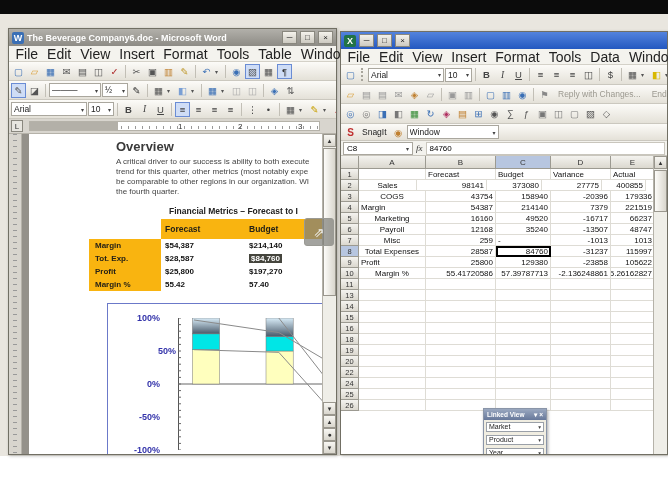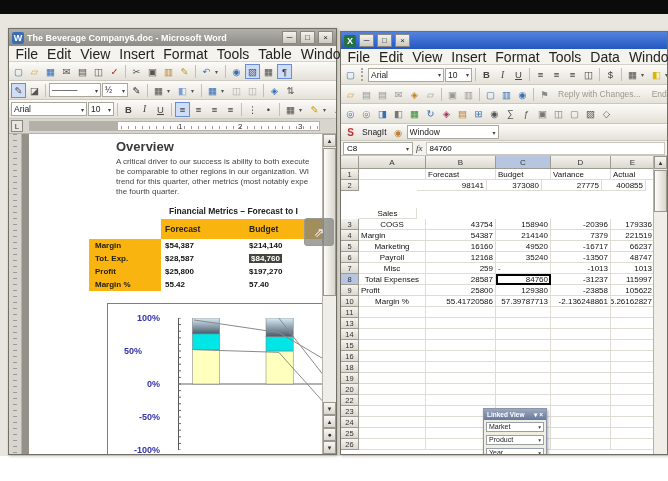--- a/index.html
+++ b/index.html
@@ -204,22 +204,22 @@
     <div class="ruler">
       <span class="tabsel">L</span>
       <span class="rband"><span class="rmargin"></span><span id="ruler-nums"><span class="rnum" style="left: 148px;">1</span><span class="rnum" style="left: 208px;">2</span><span class="rnum" style="left: 268px;">3</span></span></span>
     </div>
     <div class="docarea">
       <div class="vruler"></div>
       <div class="page">
         <div class="doc-h1">Overview</div>
         <div id="doc-paras">
             <div class="pline">A critical driver to our success is ability to both execute</div>
+            <div class="pline">trend for this quarter, other metrics (most notably expe</div>
             <div class="pline">be comparable to other regions in our organization. WI</div>
-            <div class="pline">trend for this quarter, other metrics (most notably expe</div>
             <div class="pline">the fourth quarter.</div>
           </div>
         <div class="sectitle">Financial Metrics – Forecast to I</div>
         <div class="mtable" id="metrics-table">
             <div class="mt-spacer"></div>
             <div class="mt-head" style="background: rgb(249, 180, 16);">Forecast</div>
             <div class="mt-head" style="background: rgb(249, 180, 16);">Budget</div>
             <div class="mt-label" style="background: rgb(249, 180, 16);">Margin</div>
             <div class="mt-val">$54,387</div>
             <div class="mt-val">$214,140</div>
@@ -231,21 +231,21 @@
             <div class="mt-label" style="background: rgb(249, 180, 16);">Profit</div>
             <div class="mt-val">$25,800</div>
             <div class="mt-val">$197,270</div>
             <div class="mt-label" style="background: rgb(249, 180, 16);">Margin %</div>
             <div class="mt-val">55.42</div>
             <div class="mt-val">57.40</div>
           </div>
         <div class="chartframe">
           <div id="chart-ylabels">
               <div class="ylab" style="left: 2px; top: 9px;">100%</div>
-              <div class="ylab" style="left: 0; top: 42px; text-align: center;">50%</div>
+              <div class="ylab" style="left: 18px; top: 42px;">50%</div>
               <div class="ylab" style="left: 2px; top: 75px;">0%</div>
               <div class="ylab" style="left: 2px; top: 108px;">-50%</div>
               <div class="ylab" style="left: 2px; top: 141px;">-100%</div>
             </div>
           <svg id="chart-svg" style="position:absolute; left:70px; top:14px;" width="160" height="132">
               <defs>
                 <linearGradient id="segtop" x1="0" y1="0" x2="0" y2="1">
                   <stop offset="0" stop-color="#d8ecf8"></stop>
                   <stop offset="1" stop-color="#4a5a6a"></stop>
                 </linearGradient>
@@ -416,21 +416,21 @@
           <div class="xrow">
             <div class="xhead" style="width: 18px; height: 11px; font-size: 7.5px;">1</div>
             <div class="xcell al" style="width: 67px; height: 11px;"></div>
             <div class="xcell al" style="width: 70px; height: 11px;">Forecast</div>
             <div class="xcell al" style="width: 55px; height: 11px;">Budget</div>
             <div class="xcell al" style="width: 60px; height: 11px;">Variance</div>
             <div class="xcell al" style="width: 44px; height: 11px;">Actual</div>
           </div>
           <div class="xrow">
             <div class="xhead" style="width: 18px; height: 11px; font-size: 7.5px;">2</div>
-            <div class="xcell ac" style="width: 58px; height: 11px; margin-top: 28px;">Sales</div>
+            <div class="xcell ac" style="width: 58px; height: 11px;">Sales</div>
             <div class="xcell ar2" style="width: 70px; height: 11px;">98141</div>
             <div class="xcell ar2" style="width: 55px; height: 11px;">373080</div>
             <div class="xcell ar2" style="width: 60px; height: 11px;">27775</div>
             <div class="xcell ar2" style="width: 44px; height: 11px;">400855</div>
           </div>
           <div class="xrow">
             <div class="xhead" style="width: 18px; height: 11px; font-size: 7.5px;">3</div>
             <div class="xcell ac" style="width: 67px; height: 11px;">COGS</div>
             <div class="xcell ar2" style="width: 70px; height: 11px;">43754</div>
             <div class="xcell ar2" style="width: 55px; height: 11px;">158940</div>
@@ -552,28 +552,20 @@
           <div class="xrow">
             <div class="xhead" style="width: 18px; height: 11px; font-size: 7.5px;">20</div>
             <div class="xcell al" style="width: 67px; height: 11px;"></div>
             <div class="xcell al" style="width: 70px; height: 11px;"></div>
             <div class="xcell al" style="width: 55px; height: 11px;"></div>
             <div class="xcell al" style="width: 60px; height: 11px;"></div>
             <div class="xcell al" style="width: 44px; height: 11px;"></div>
           </div>
           <div class="xrow">
             <div class="xhead" style="width: 18px; height: 11px; font-size: 7.5px;">22</div>
-            <div class="xcell al" style="width: 67px; height: 11px;"></div>
-            <div class="xcell al" style="width: 70px; height: 11px;"></div>
-            <div class="xcell al" style="width: 55px; height: 11px;"></div>
-            <div class="xcell al" style="width: 60px; height: 11px;"></div>
-            <div class="xcell al" style="width: 44px; height: 11px;"></div>
-          </div>
-          <div class="xrow">
-            <div class="xhead" style="width: 18px; height: 11px; font-size: 7.5px;">23</div>
             <div class="xcell al" style="width: 67px; height: 11px;"></div>
             <div class="xcell al" style="width: 70px; height: 11px;"></div>
             <div class="xcell al" style="width: 55px; height: 11px;"></div>
             <div class="xcell al" style="width: 60px; height: 11px;"></div>
             <div class="xcell al" style="width: 44px; height: 11px;"></div>
           </div>
           <div class="xrow">
             <div class="xhead" style="width: 18px; height: 11px; font-size: 7.5px;">24</div>
             <div class="xcell al" style="width: 67px; height: 11px;"></div>
             <div class="xcell al" style="width: 70px; height: 11px;"></div>

